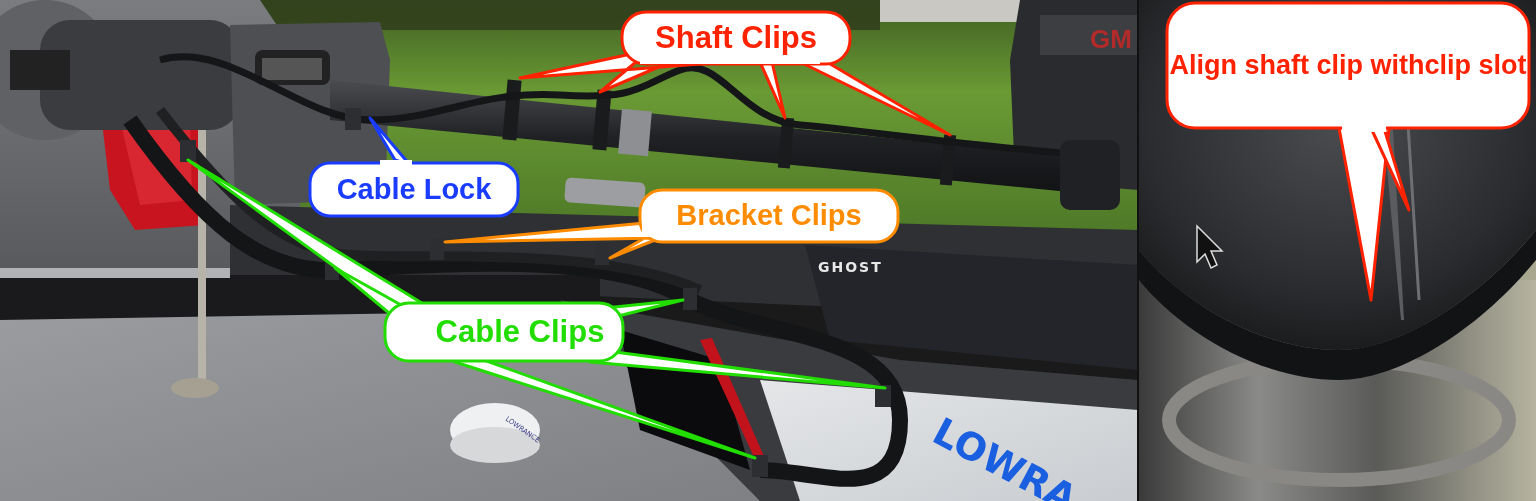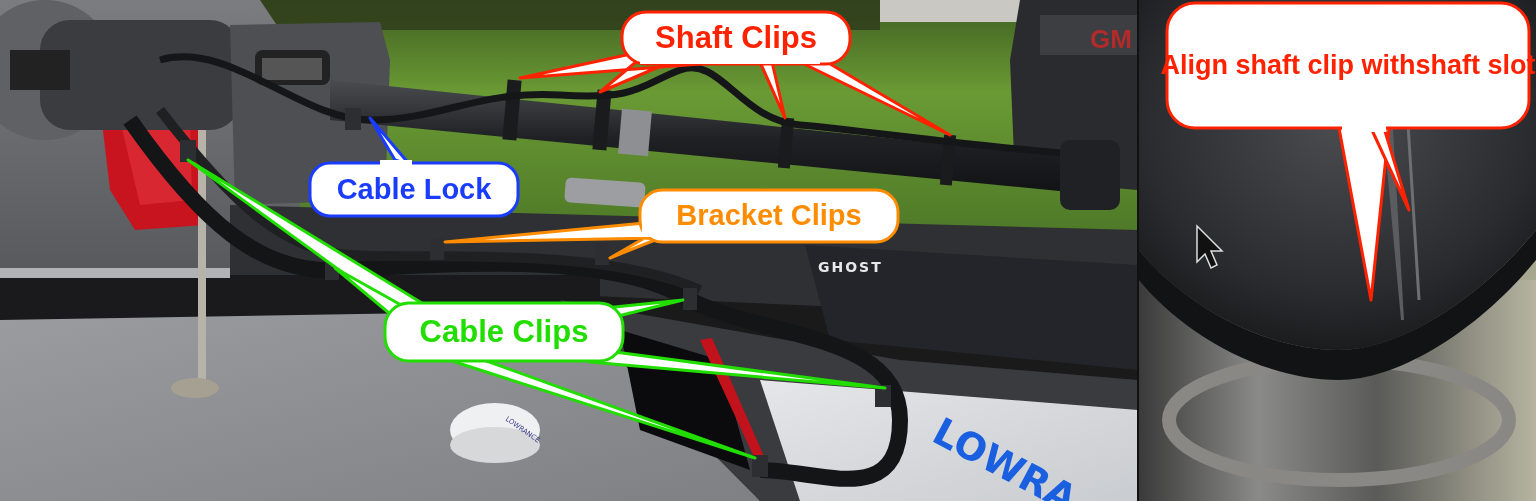--- a/index.html
+++ b/index.html
@@ -140,21 +140,21 @@
       <path d="M605 308 L683 300 L610 318 Z" fill="#ffffff" stroke="#22dd00" stroke-width="3" stroke-linejoin="round"></path>
       <path d="M600 350 L885 388 L590 362 Z" fill="#ffffff" stroke="#22dd00" stroke-width="3" stroke-linejoin="round"></path>
       <path d="M470 355 L755 458 L455 362 Z" fill="#ffffff" stroke="#22dd00" stroke-width="3" stroke-linejoin="round"></path>
       <rect x="385" y="303" width="238" height="58" rx="24" fill="#ffffff" stroke="#22dd00" stroke-width="3"></rect>
     </g>
   </svg>
 
   <div class="callout-label" style="left:622px; top:12px; width:228px; height:52px; color:#ff2200; font-size:31px;">Shaft Clips</div>
   <div class="callout-label" style="left:640px; top:190px; width:258px; height:52px; color:#ff8c00; font-size:29px;">Bracket Clips</div>
   <div class="callout-label" style="left:310px; top:163px; width:208px; height:53px; color:#1a3cff; font-size:29px;">Cable Lock</div>
-  <div class="callout-label" style="left:385px; top:303px; width:238px; height:58px; color:#22dd00; font-size:31px;">Cable Clips</div>
+  <div class="callout-label" style="left:385px; top:303px; width:238px; height:58px; color:#22dd00; font-size:31px;padding-left:16px;">Cable Clips</div>
 </div>
 
 <div class="divider"></div>
 
 <div id="right-panel" class="panel">
   <svg class="scene" width="397" height="501" viewBox="0 0 397 501">
     <defs>
       <radialGradient id="collar" cx="0.5" cy="0.35" r="0.7">
         <stop offset="0" stop-color="#4a4c50"></stop>
         <stop offset="0.7" stop-color="#2a2b2e"></stop>
@@ -183,15 +183,15 @@
 
     <g>
       <path d="M200 128 L232 300 L250 128 Z" fill="#ffffff" stroke="#ff2200" stroke-width="3" stroke-linejoin="round"></path>
       <path d="M232 128 L270 210 L245 128 Z" fill="#ffffff" stroke="#ff2200" stroke-width="3" stroke-linejoin="round"></path>
       <rect x="28" y="3" width="362" height="125" rx="28" fill="#ffffff" stroke="#ff2200" stroke-width="3"></rect>
       <rect x="203" y="120" width="44" height="12" fill="#ffffff"></rect>
     </g>
   </svg>
   <div class="callout-label" style="left:28px; top:3px; width:362px; height:125px; color:#ff2200; font-size:27px; ">
     <span>Align shaft clip with</span>
-    <span>shaft slot</span>
+    <span>clip slot</span>
   </div>
 </div>
 
 </body></html>

